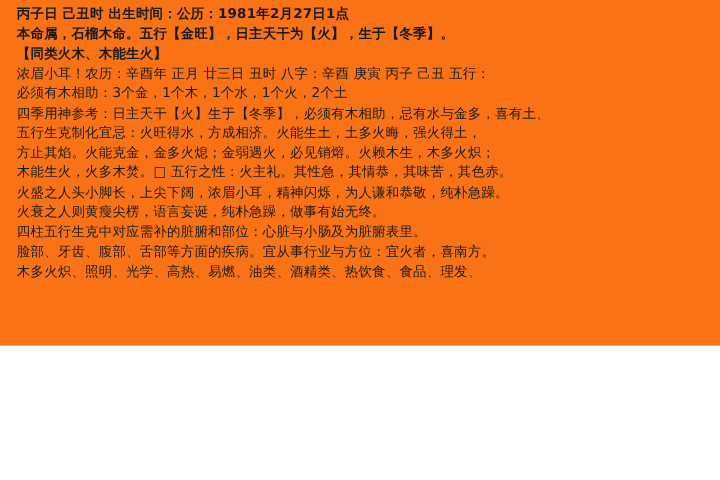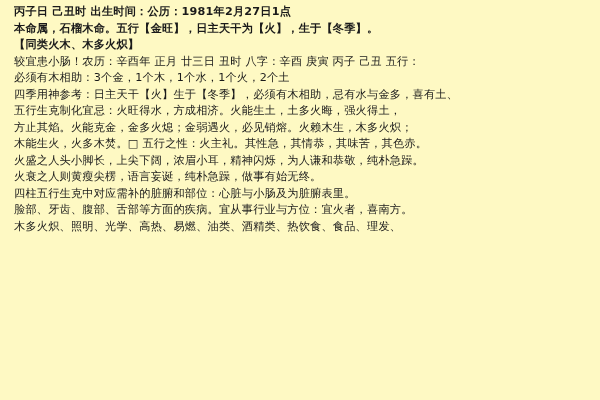--- a/index.html
+++ b/index.html
@@ -9,46 +9,46 @@
   }
   body {
     width: 600px;
     height: 400px;
     overflow: hidden;
     font-family: "DejaVu Sans", "Liberation Sans", sans-serif;
     color: #1a1a1a;
   }
   .page {
     width: 600px;
-    height: 400px;
+    height: 288px;
     box-sizing: border-box;
     padding: 4px 14px 0 14px;
-    background: #fef9c3;
+    background: #f97316;
   }
   .line {
     font-size: 11.2px;
     line-height: 16.5px;
     letter-spacing: 0.2px;
     white-space: nowrap;
     overflow: hidden;
     text-overflow: clip;
   }
   .line.bold {
     font-weight: bold;
   }
 </style>
 </head>
 <body>
 
 <div class="page">
   <div id="lines-container">
       <div class="line bold">丙子日 己丑时 出生时间：公历：1981年2月27日1点</div>
       <div class="line bold">本命属，石榴木命。五行【金旺】，日主天干为【火】，生于【冬季】。</div>
-      <div class="line bold">【同类火木、木多火炽】</div>
-      <div class="line">较宜患小肠！农历：辛酉年 正月 廿三日 丑时 八字：辛酉 庚寅 丙子 己丑 五行：</div>
+      <div class="line bold">【同类火木、木能生火】</div>
+      <div class="line">浓眉小耳！农历：辛酉年 正月 廿三日 丑时 八字：辛酉 庚寅 丙子 己丑 五行：</div>
       <div class="line">必须有木相助：3个金，1个木，1个水，1个火，2个土</div>
       <div class="line">四季用神参考：日主天干【火】生于【冬季】，必须有木相助，忌有水与金多，喜有土、</div>
       <div class="line">五行生克制化宜忌：火旺得水，方成相济。火能生土，土多火晦，强火得土，</div>
       <div class="line">方止其焰。火能克金，金多火熄；金弱遇火，必见销熔。火赖木生，木多火炽；</div>
       <div class="line">木能生火，火多木焚。□ 五行之性：火主礼。其性急，其情恭，其味苦，其色赤。</div>
       <div class="line">火盛之人头小脚长，上尖下阔，浓眉小耳，精神闪烁，为人谦和恭敬，纯朴急躁。</div>
       <div class="line">火衰之人则黄瘦尖楞，语言妄诞，纯朴急躁，做事有始无终。</div>
       <div class="line">四柱五行生克中对应需补的脏腑和部位：心脏与小肠及为脏腑表里。</div>
       <div class="line">脸部、牙齿、腹部、舌部等方面的疾病。宜从事行业与方位：宜火者，喜南方。</div>
       <div class="line">木多火炽、照明、光学、高热、易燃、油类、酒精类、热饮食、食品、理发、</div>

